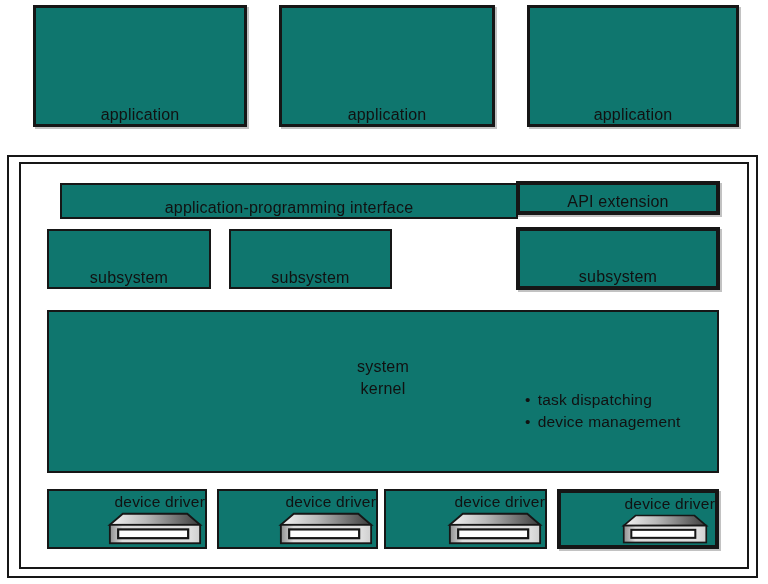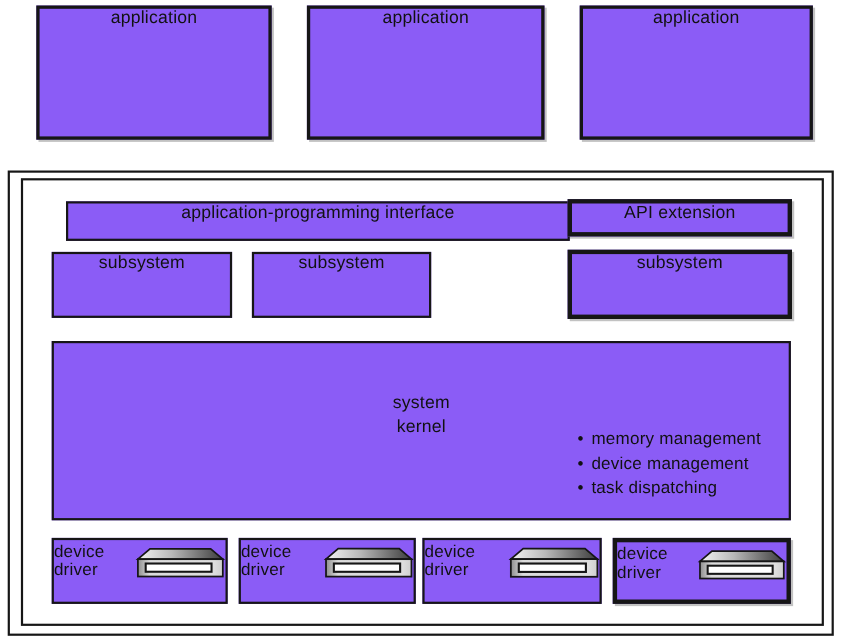--- a/index.html
+++ b/index.html
@@ -2,22 +2,22 @@
 <html><head>
 <meta charset="utf-8">
 <style>
   html,body{margin:0;padding:0;background:#ffffff;}
   .stage{
     position:relative;width:768px;height:584px;background:#ffffff;
     font-family:"Liberation Sans","DejaVu Sans",sans-serif;color:#111;
     overflow:hidden;
   }
   .box{
-    position:absolute;box-sizing:border-box;background:#8b5cf6;
-    border:2px solid #161616;display:flex;align-items:flex-start;justify-content:center;
+    position:absolute;box-sizing:border-box;background:#0f766e;
+    border:2px solid #161616;display:flex;align-items:flex-end;justify-content:center;
     font-size:16px;letter-spacing:0.2px;
   }
   .shadow{box-shadow:2px 2px 0 rgba(120,120,120,0.45);}
   .thick{border-width:4px;}
   
   .app1{left:33px;top:5px;width:214px;height:122px;border-width:3px;}
   .app2{left:279px;top:5px;width:216px;height:122px;border-width:3px;}
   .app3{left:527px;top:5px;width:212px;height:122px;border-width:3px;}
   
   .frame{position:absolute;box-sizing:border-box;border:2px solid #161616;background:transparent;}
@@ -35,21 +35,21 @@
   .kernel-title{
     position:absolute;left:0;right:0;top:44px;text-align:center;
     font-size:16px;line-height:22px;
   }
   .kernel-bullets{
     position:absolute;left:476px;top:77px;font-size:15.5px;line-height:22px;
   }
   .bullet-row{white-space:nowrap;}
   .bullet-marker{margin-right:7px;}
   
-  .dd{top:489px;height:60px;flex-direction:row;justify-content:flex-start;padding-top:2px;font-size:15.5px;}
+  .dd{top:489px;height:60px;flex-direction:column;justify-content:flex-start;padding-top:2px;font-size:15.5px;}
   .dd1{left:47px;width:160px;}
   .dd2{left:217px;width:161px;}
   .dd3{left:384px;width:163px;}
   .dd4{left:557px;width:162px;}
   .dd .label{line-height:17px;}
   .dd svg{display:block;margin-top:1px;}
   .hidden-defs{position:absolute;width:0;height:0;overflow:hidden;}
 </style>
 </head>
 <body>
@@ -102,27 +102,24 @@
     <span>subsystem</span>
   </div>
 
   <div class="box kernel">
     <div class="kernel-title">
       <div>system</div>
       <div>kernel</div>
     </div>
     <div class="kernel-bullets">
       <div class="bullet-row">
-        <span class="bullet-marker">•</span><span>memory management</span>
+        <span class="bullet-marker">•</span><span>task dispatching</span>
       </div>
       <div class="bullet-row">
         <span class="bullet-marker">•</span><span>device management</span>
-      </div>
-      <div class="bullet-row">
-        <span class="bullet-marker">•</span><span>task dispatching</span>
       </div>
     </div>
   </div>
 
   <div class="box dd dd1">
     <span class="label">device driver</span>
     <svg width="100" height="35" viewBox="0 0 104 38">
       <polygon points="17,3 87,3 101,15 3,15" fill="url(#dd-top)" stroke="#161616" stroke-width="2"></polygon>
       <rect x="3" y="15" width="98" height="20" fill="url(#dd-front)" stroke="#161616" stroke-width="2"></rect>
       <rect x="12" y="20" width="76" height="9.5" fill="#ffffff" stroke="#161616" stroke-width="2.4"></rect>

